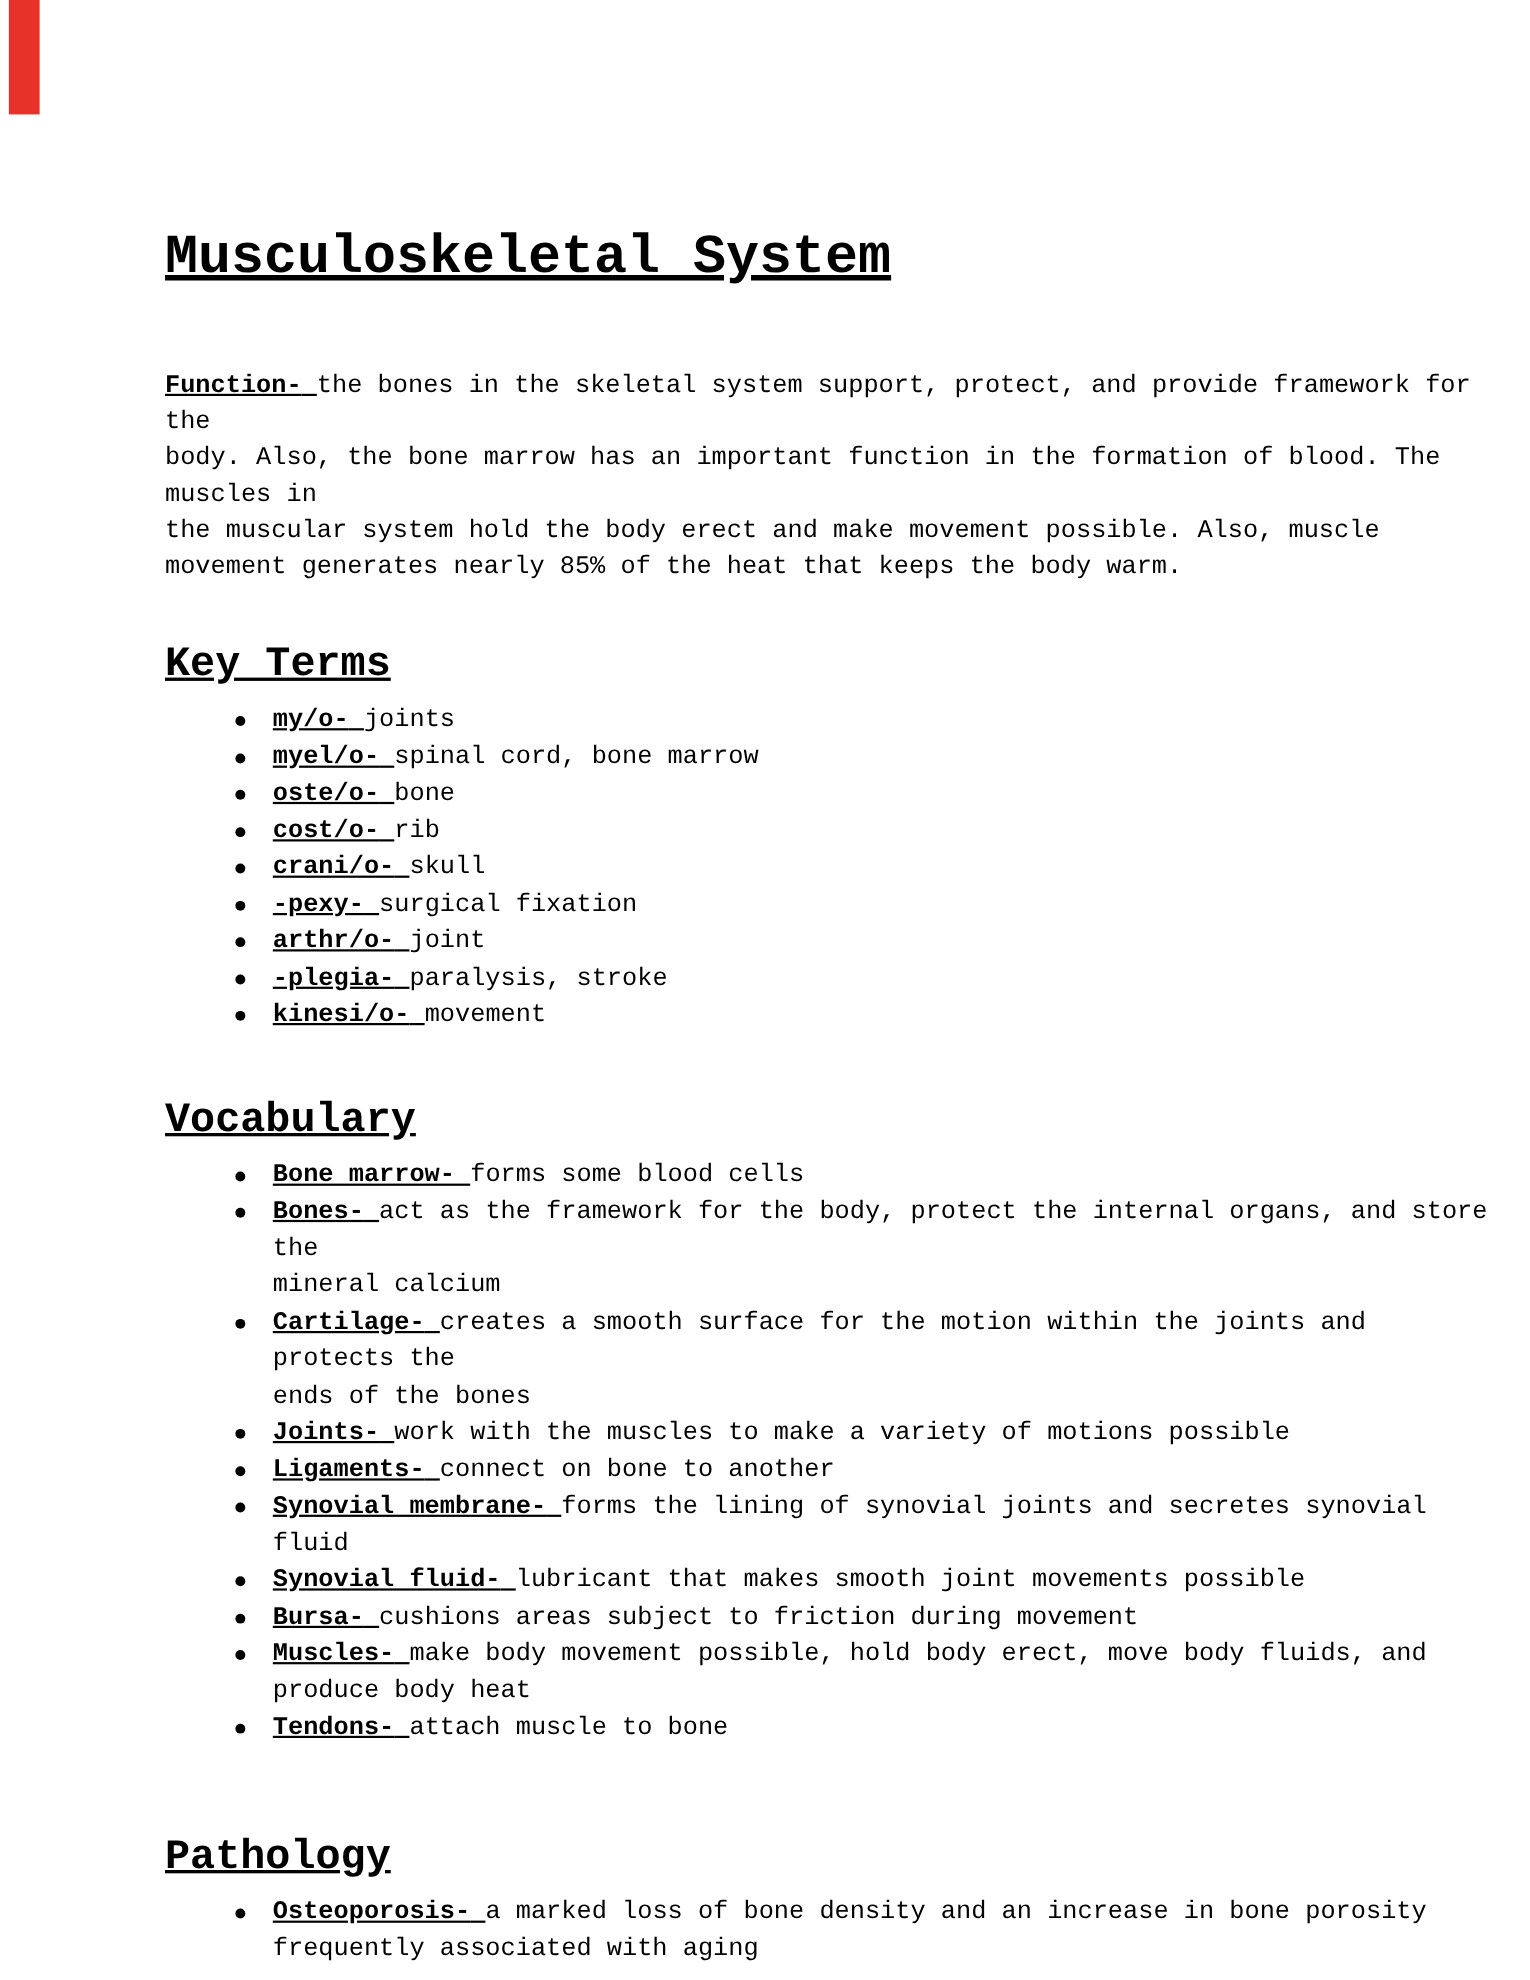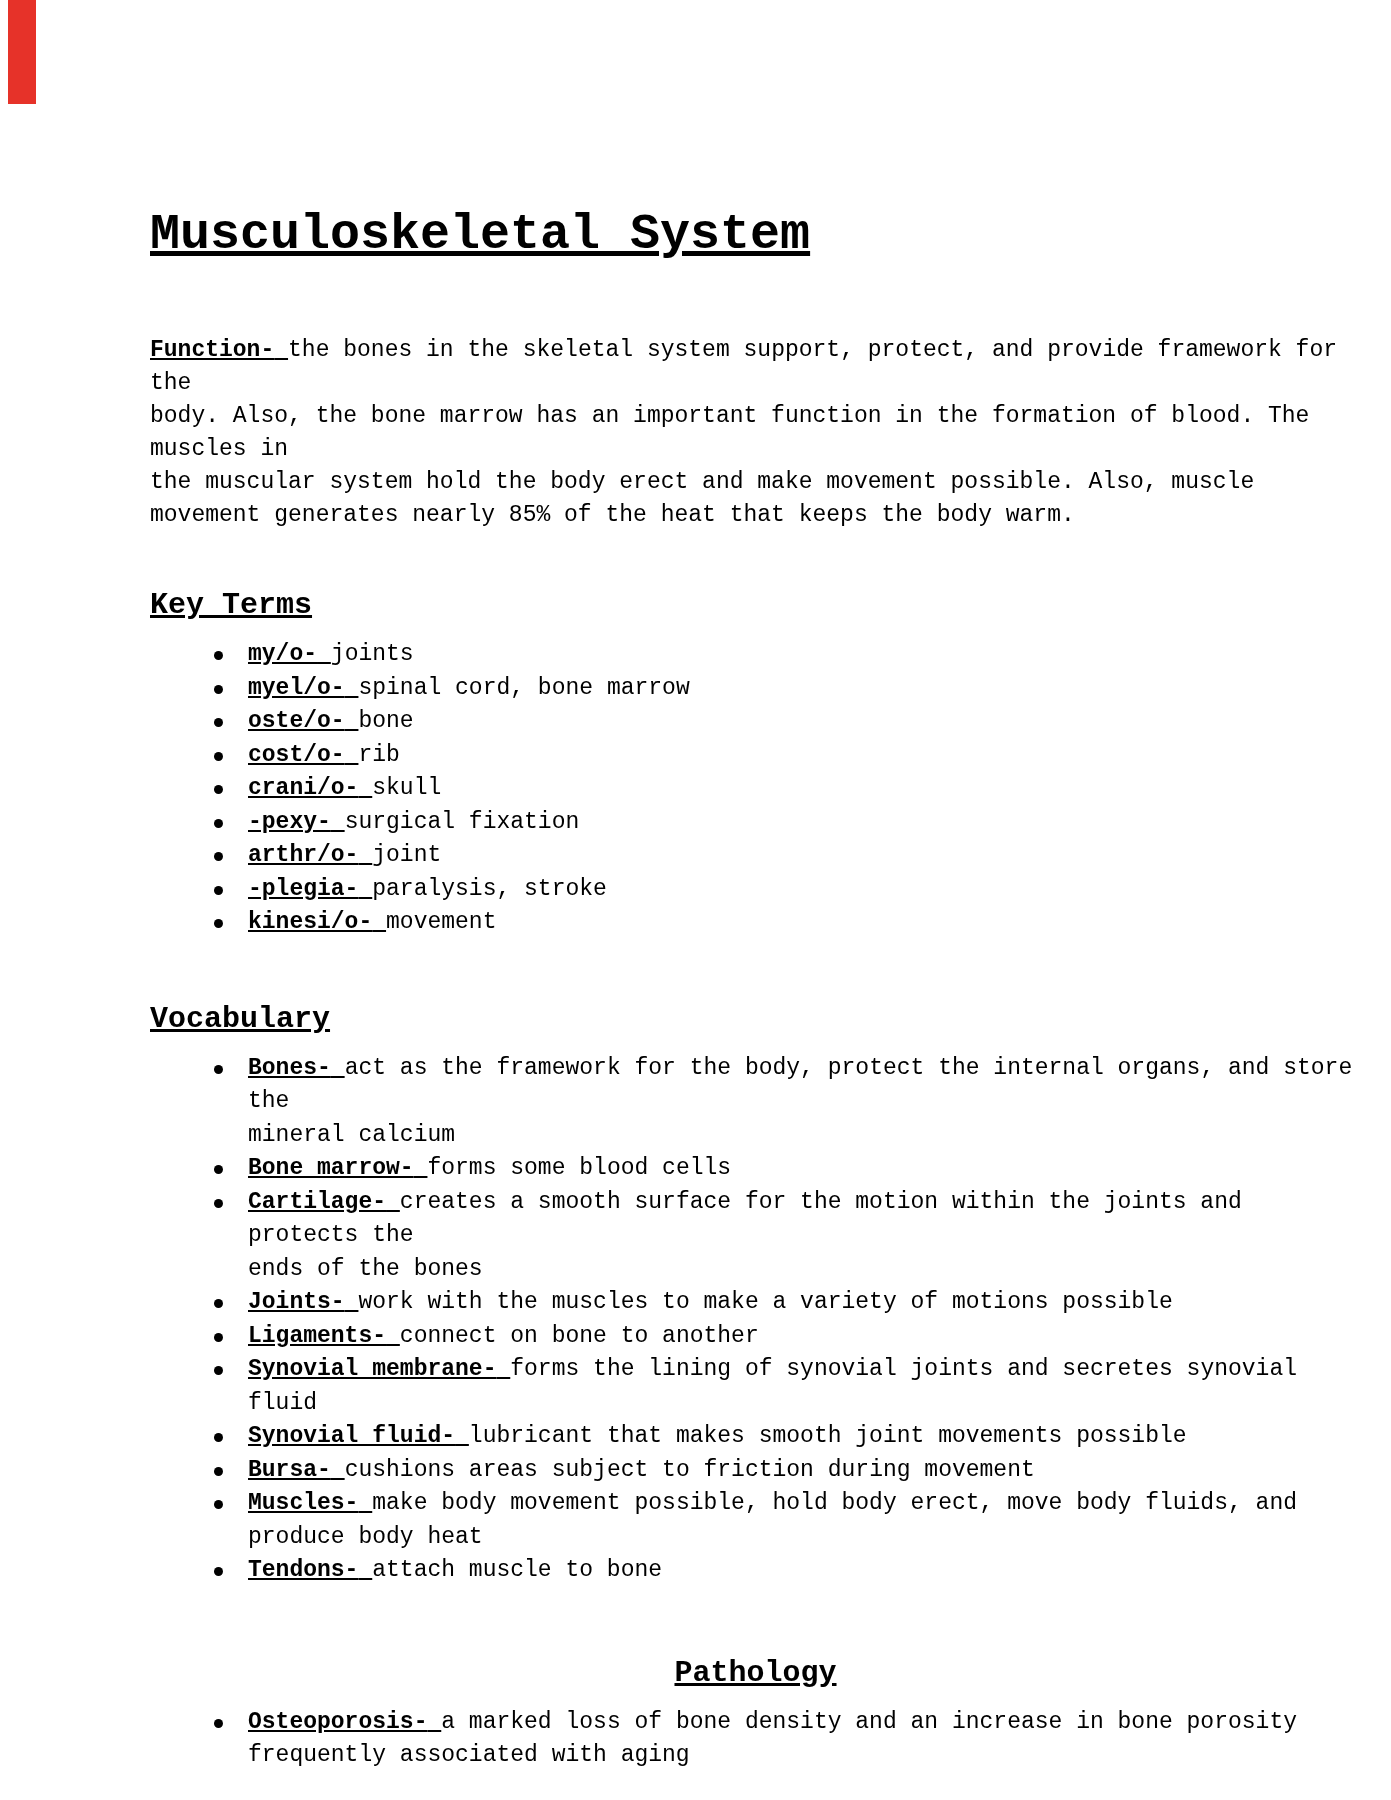--- a/index.html
+++ b/index.html
@@ -35,27 +35,27 @@
     line-height: 33px;
     font-weight: normal;
   }
   .term {
     font-weight: bold;
     text-decoration: underline;
   }
   .term::after { content: "\00a0"; }
   h2.section-heading {
     margin: 50px 0 0 0;
-    font-size: 30px;
+    font-size: 38px;
     line-height: 46px;
     font-weight: bold;
     text-decoration: underline;
   }
   h2.section-heading.mid { margin-top: 56px; }
-  h2.section-heading.last { margin-top: 62px; text-align: center; }
+  h2.section-heading.last { margin-top: 78px; }
   ul.term-list {
     margin: 10px 0 0 62px;
     padding: 0;
     list-style: none;
     font-size: 23px;
     line-height: 33.5px;
   }
   ul.term-list li {
     position: relative;
     padding-left: 36px;
@@ -90,22 +90,22 @@
           <li><span class="term">-pexy-</span><span>surgical fixation</span></li>
           <li><span class="term">arthr/o-</span><span>joint</span></li>
           <li><span class="term">-plegia-</span><span>paralysis, stroke</span></li>
           <li><span class="term">kinesi/o-</span><span>movement</span></li>
         </ul>
   </section>
 
   <section>
     <h2 class="section-heading mid">Vocabulary</h2>
     <ul class="term-list">
+          <li><span class="term">Bone marrow-</span><span>forms some blood cells</span></li>
           <li><span class="term">Bones-</span><span>act as the framework for the body, protect the internal organs, and store the</span><br><span>mineral calcium</span></li>
-          <li><span class="term">Bone marrow-</span><span>forms some blood cells</span></li>
           <li><span class="term">Cartilage-</span><span>creates a smooth surface for the motion within the joints and protects the</span><br><span>ends of the bones</span></li>
           <li><span class="term">Joints-</span><span>work with the muscles to make a variety of motions possible</span></li>
           <li><span class="term">Ligaments-</span><span>connect on bone to another</span></li>
           <li><span class="term">Synovial membrane-</span><span>forms the lining of synovial joints and secretes synovial fluid</span></li>
           <li><span class="term">Synovial fluid-</span><span>lubricant that makes smooth joint movements possible</span></li>
           <li><span class="term">Bursa-</span><span>cushions areas subject to friction during movement</span></li>
           <li><span class="term">Muscles-</span><span>make body movement possible, hold body erect, move body fluids, and</span><br><span>produce body heat</span></li>
           <li><span class="term">Tendons-</span><span>attach muscle to bone</span></li>
         </ul>
   </section>

